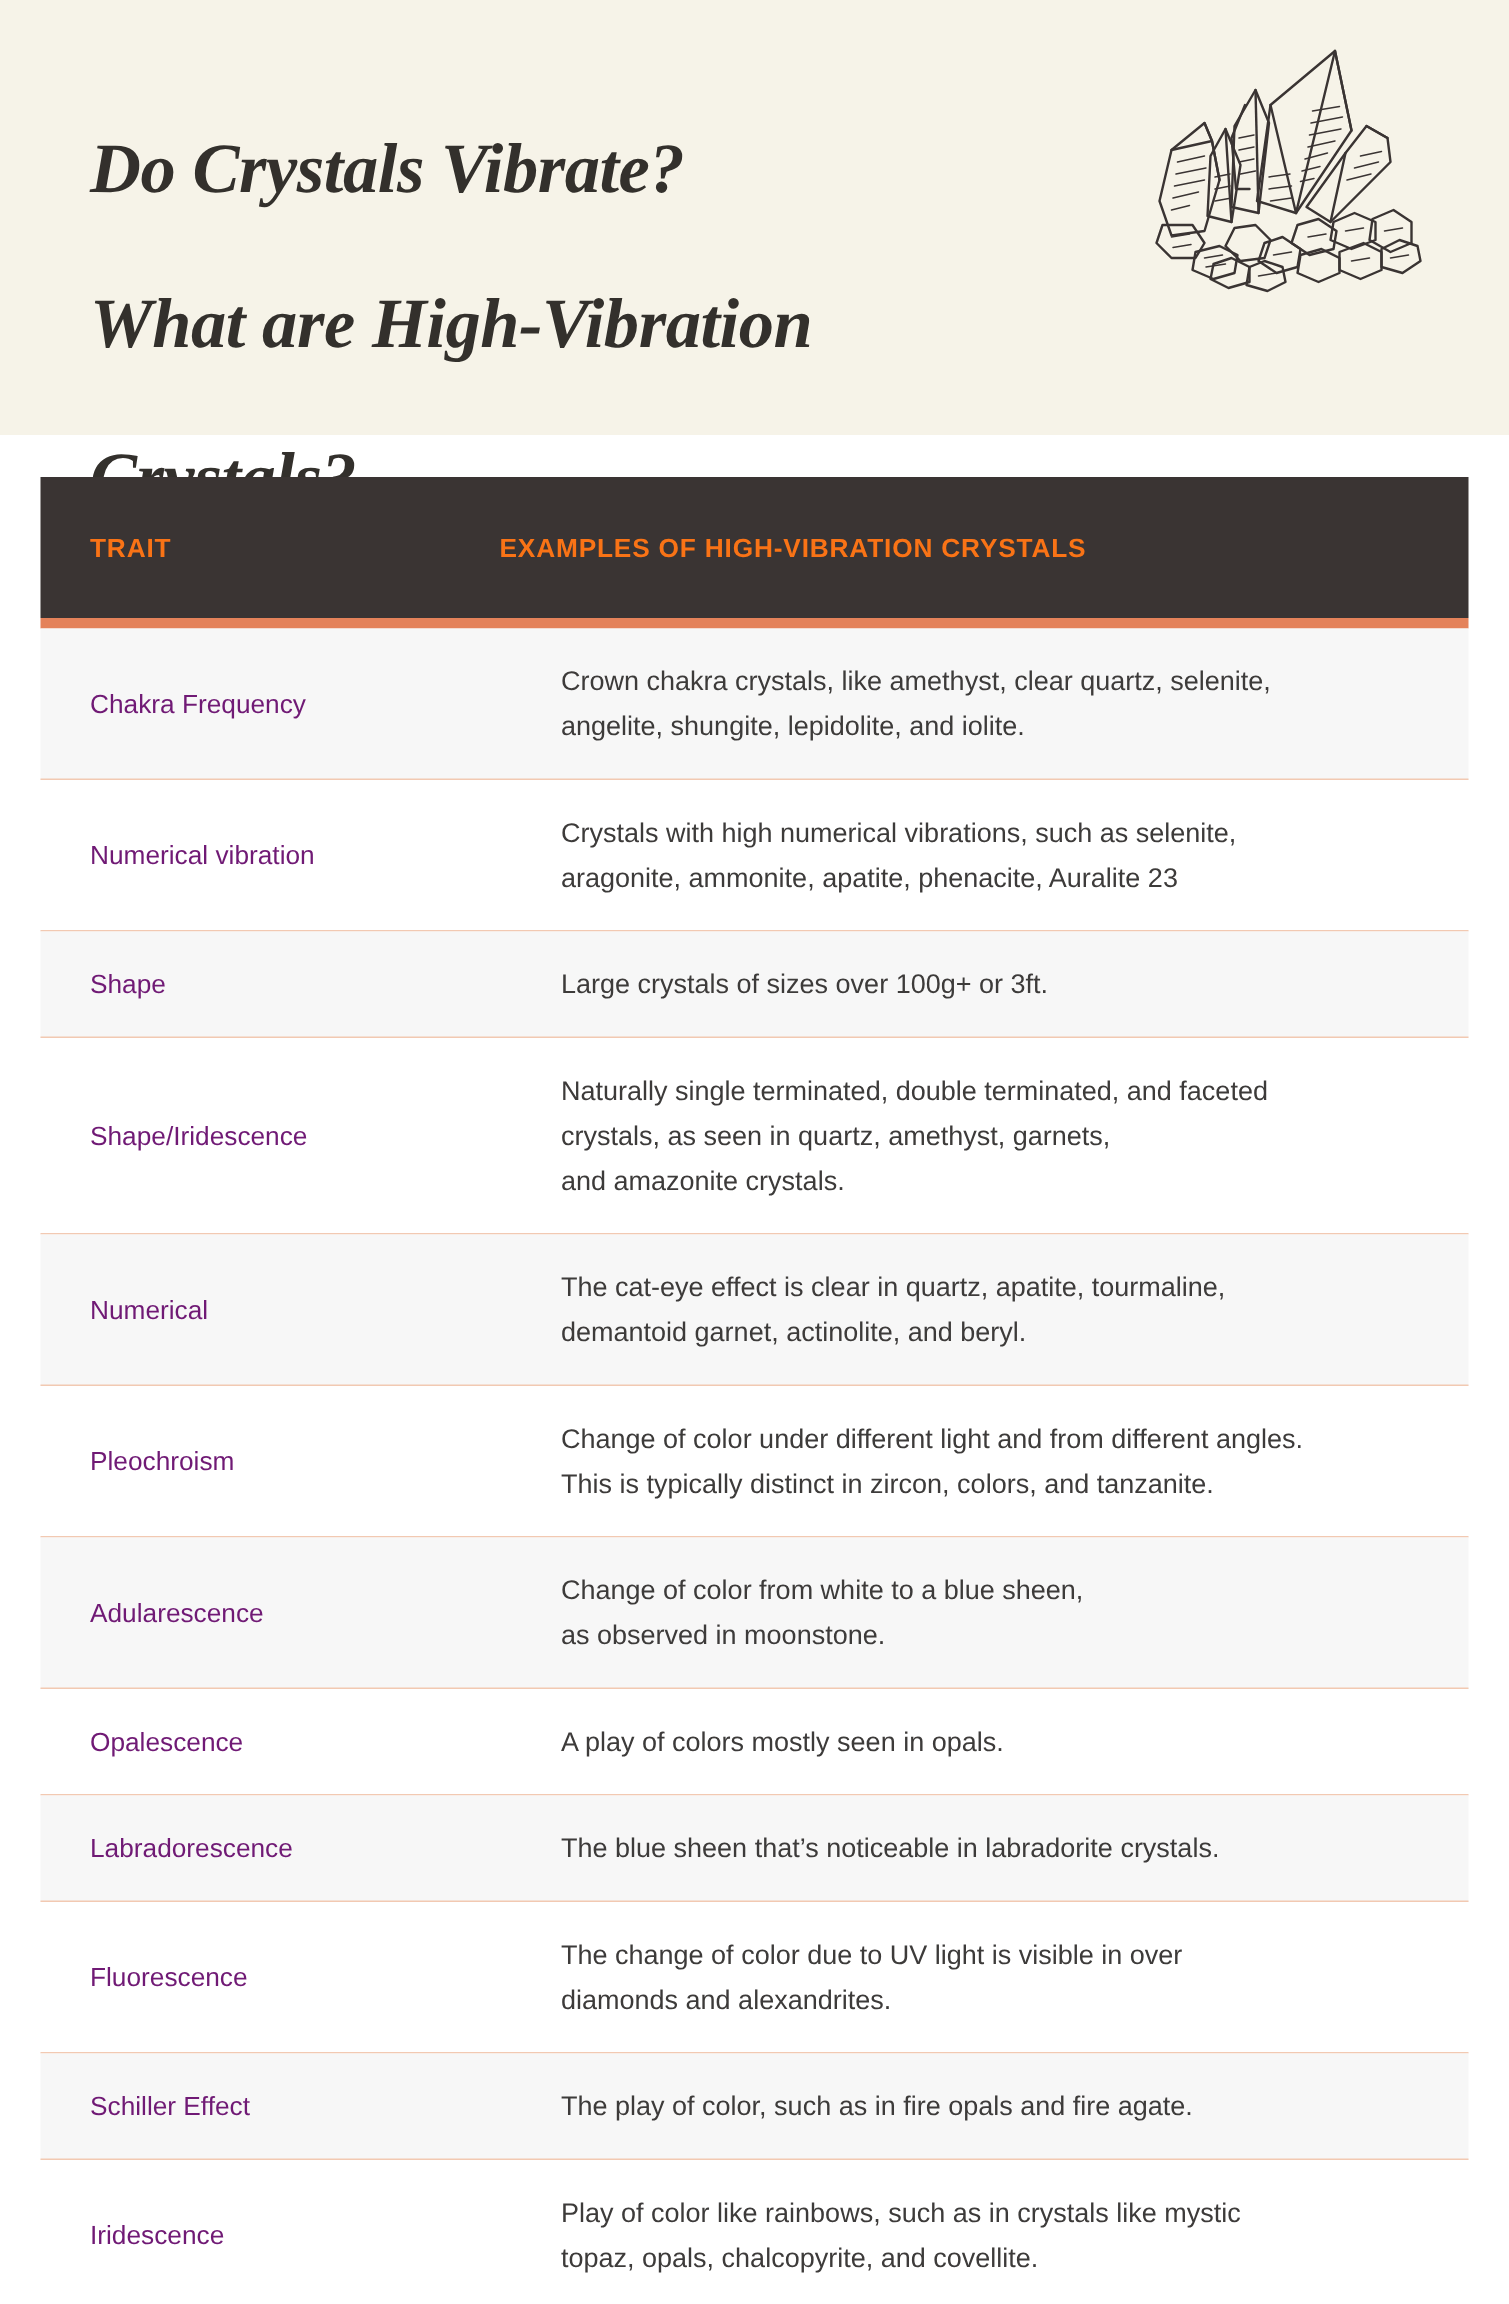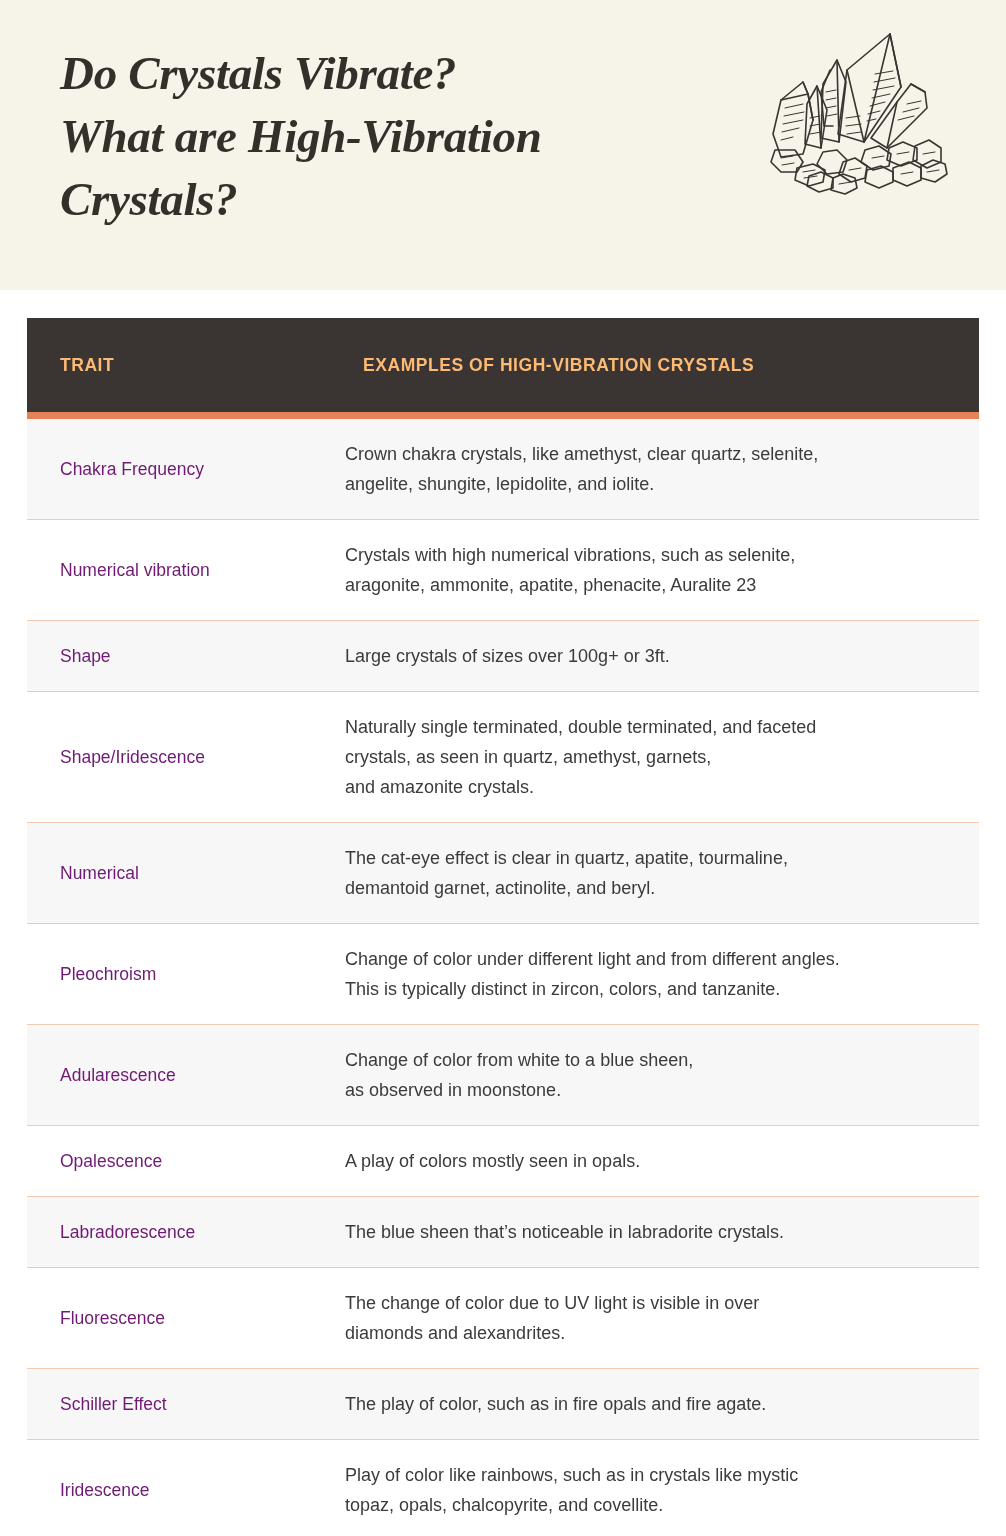--- a/index.html
+++ b/index.html
@@ -34,21 +34,21 @@
     top: 42px;
     width: 640px;
     font-family: "Liberation Serif", "DejaVu Serif", serif;
     font-style: italic;
     font-weight: bold;
     font-size: 47px;
     line-height: 63px;
     letter-spacing: -0.3px;
     color: #33302C;
   }
-  .hero-title .line { display: block; white-space: nowrap; }
+  .hero-title .line { display: block; white-space: nowrap; margin-top: 40px; }
 
   .hero-art {
     position: absolute;
     right: 50px;
     top: 22px;
     width: 205px;
     height: 185px;
   }
   .hero-art svg { display: block; width: 100%; height: 100%; }
 
@@ -70,25 +70,25 @@
   .accent-rule {
     height: 7px;
     background: #E4825A;
     width: 100%;
   }
 
   .th {
     font-size: 17.5px;
     font-weight: bold;
     letter-spacing: 0.55px;
-    color: #fdba74;
+    color: #f97316;
     text-transform: uppercase;
   }
   .th-trait { position: absolute; left: 33px; }
-  .th-examples { position: absolute; left: 336px; }
+  .th-examples { position: absolute; left: 306px; }
 
   .row {
     display: flex;
     align-items: center;
     border-bottom: 1.5px solid #F2C9B2;
     background: #FFFFFF;
     min-height: 60px;
   }
   .row.alt { background: #F7F7F7; }
   .row:last-child { border-bottom: none; }
@@ -101,21 +101,21 @@
     color: #701a75;
   }
 
   .cell-desc {
     flex: 1 1 auto;
     padding: 20px 26px 20px 0;
     font-size: 18px;
     line-height: 30px;
     color: #3D3B3A;
   }
-  .cell-desc .ln { display: block; white-space: nowrap; }
+  .cell-desc .ln { display: block; white-space: nowrap; margin-left: 29px; }
 </style>
 </head>
 <body>
 
 <div id="page">
 
   <div class="hero">
 
     <div class="hero-title">
       <span class="line">Do Crystals Vibrate?</span>

